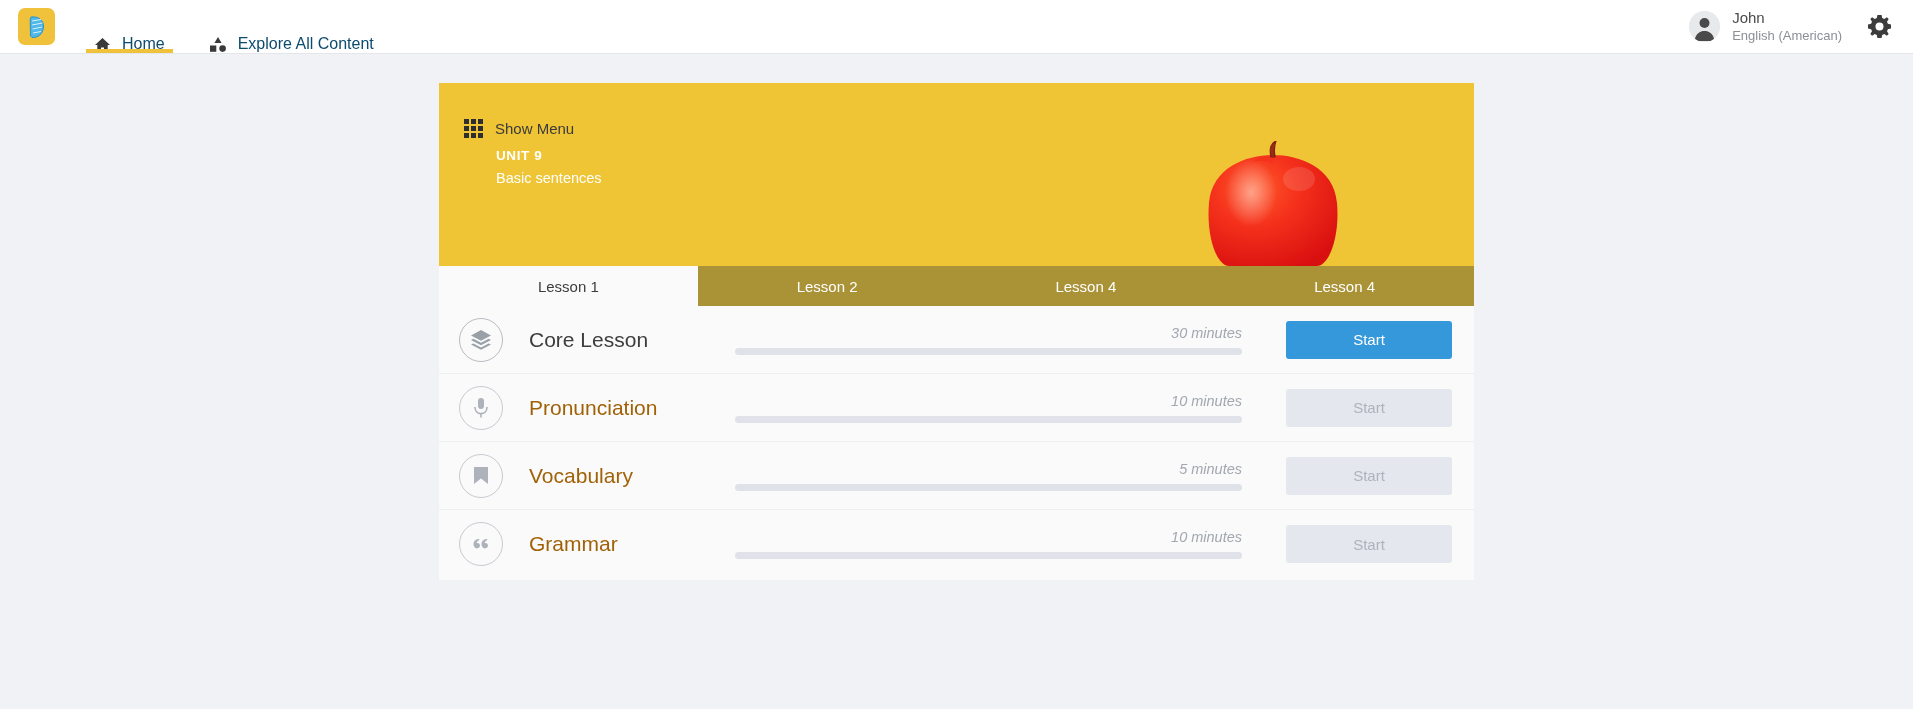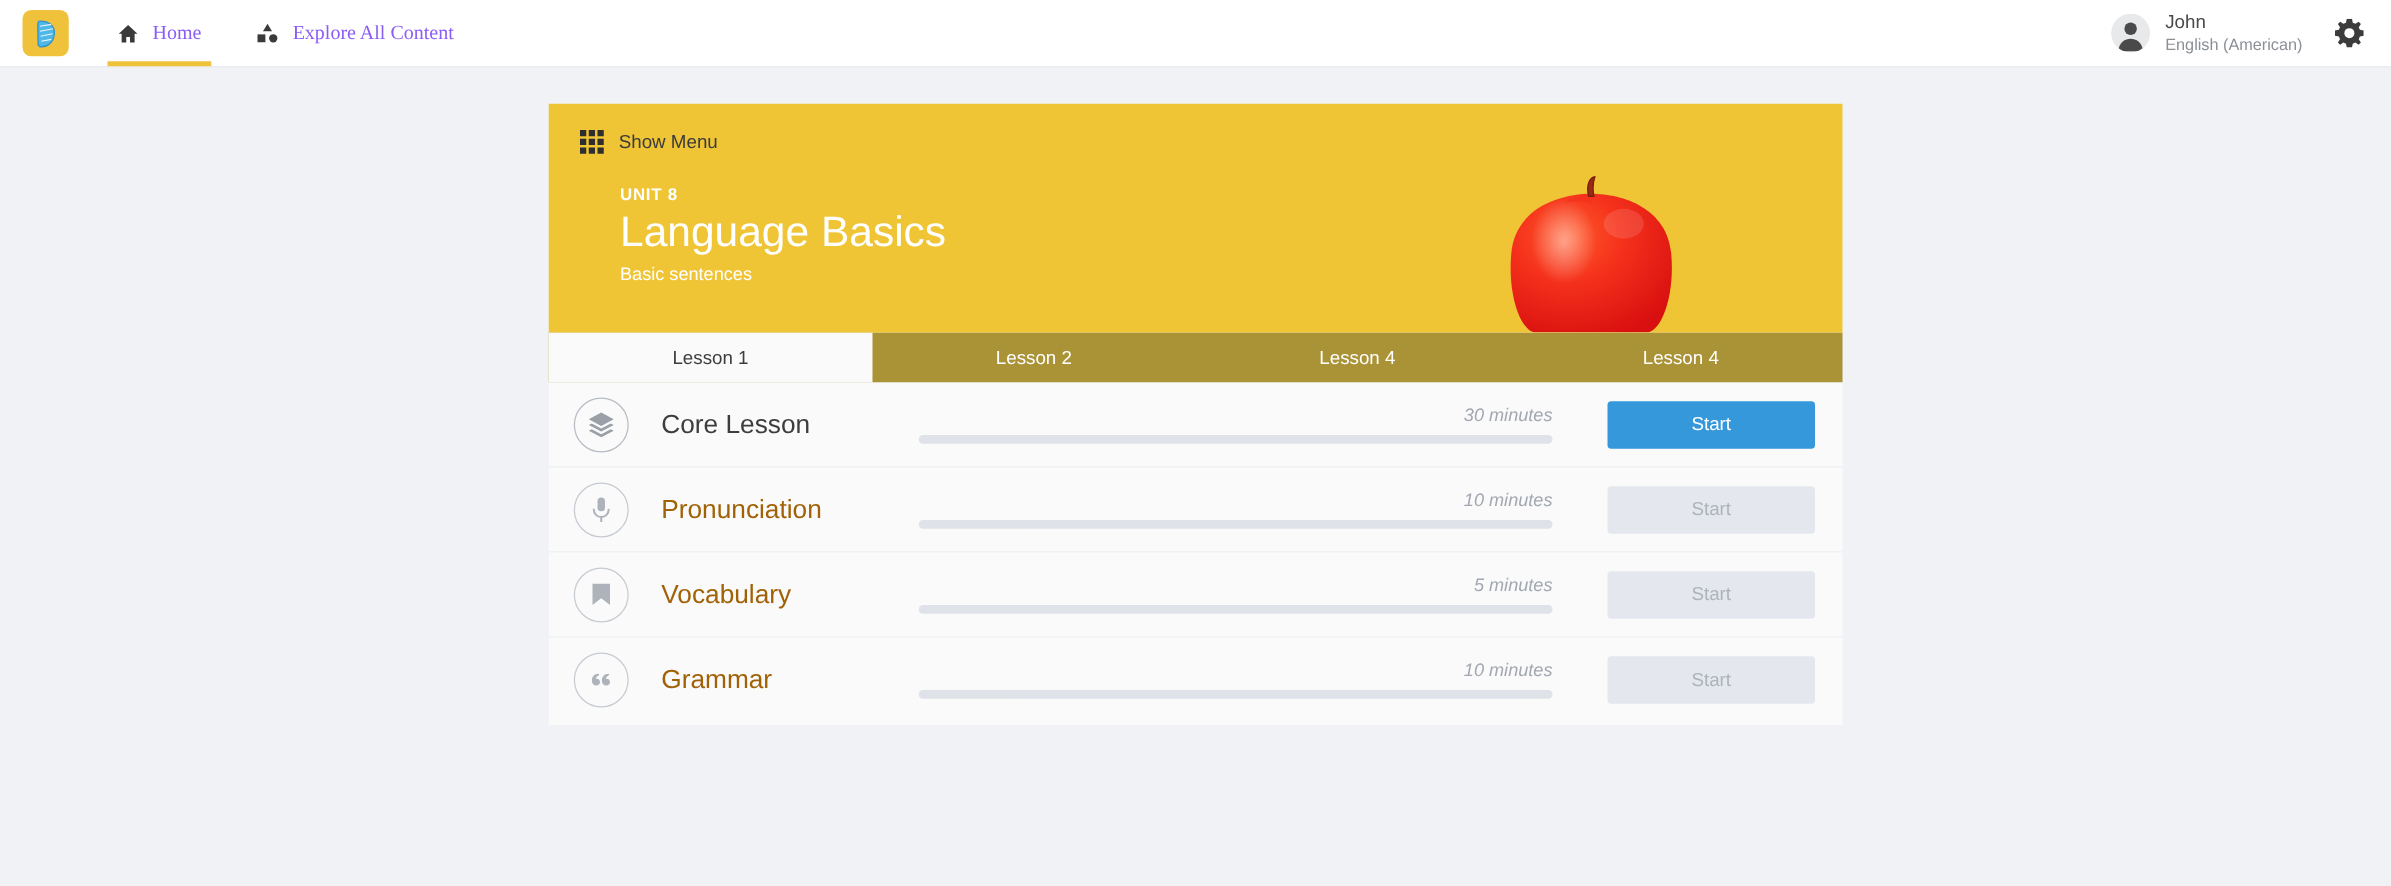--- a/index.html
+++ b/index.html
@@ -24,27 +24,26 @@
     display: flex; align-items: center; justify-content: center;
   }
   .logo {
     width: 37px; height: 37px;
     background: #F0C23C;
     border-radius: 7px;
     display: flex; align-items: center; justify-content: center;
   }
   .nav-items { display: flex; align-items: stretch; }
   .nav-item {
-    display: flex; align-items: center; gap: 11px;
+    display: flex; align-items: flex-end; gap: 11px;
     padding: 0 22px;
-    color: #8b5cf6;
+    color: #0c4a6e;
     font-size: 16px;
     cursor: pointer;
     position: relative;
-    font-family: Liberation Serif, serif;
   }
   .nav-item.active::after {
     content: "";
     position: absolute;
     left: 14px; right: 14px; bottom: 0;
     height: 4px;
     background: #F0C23C;
   }
   .nav-icon { display: flex; align-items: center; }
 
@@ -75,21 +74,21 @@
 
   
   .hero {
     position: relative;
     height: 183px;
     background: #EFC536;
     overflow: hidden;
   }
   .show-menu {
     position: absolute;
-    left: 25px; top: 21px;
+    left: 25px; top: 36px;
     display: flex; align-items: center; gap: 12px;
     cursor: pointer;
     z-index: 3;
   }
   .grid-icon { display: grid; grid-template-columns: repeat(3, 5px); gap: 2px; }
   .grid-icon i { width: 5px; height: 5px; background: #2E2E2E; display: block; }
   .show-menu-label { font-size: 15px; color: #3B3B3B; }
 
   .hero-text { position: absolute; left: 57px; top: 65px; z-index: 3; }
   .unit-label {
@@ -253,22 +252,21 @@
             <i></i>
             <i></i>
             <i></i>
             <i></i>
             <i></i>
         </span>
         <span class="show-menu-label">Show Menu</span>
       </div>
 
       <div class="hero-text">
-        <div class="unit-label">UNIT 8</div>
-        <div class="unit-title">Language Basics</div>
+        <div class="unit-label">UNIT 9</div>
         <div class="unit-sub">Basic sentences</div>
       </div>
 
       <div class="apple-wrap">
         <svg width="172" height="125" viewBox="0 0 172 125">
           <defs>
             <radialGradient id="appleGrad" cx="36%" cy="30%" r="78%">
               <stop offset="0%" stop-color="#FF5A2B"></stop>
               <stop offset="42%" stop-color="#F5321C"></stop>
               <stop offset="100%" stop-color="#D91010"></stop>

